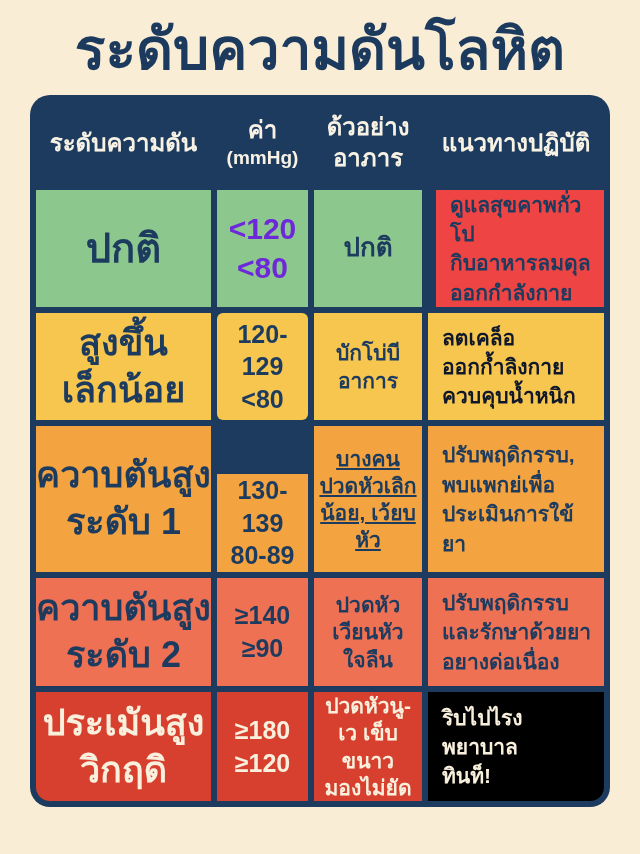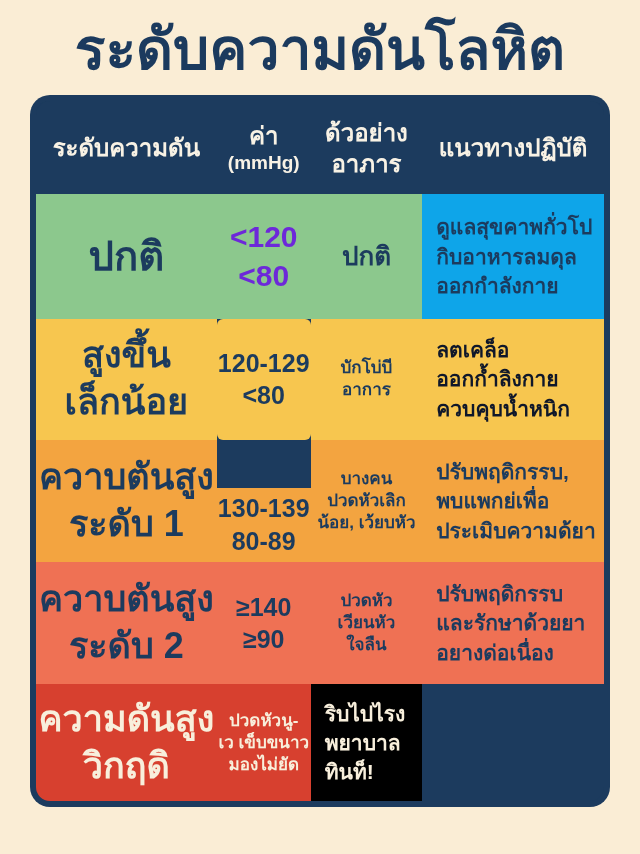--- a/index.html
+++ b/index.html
@@ -31,20 +31,21 @@
     height:100%;
     border-radius:14px;
     overflow:hidden;
   }
   .grid {
     width:100%;
     height:100%;
     display:grid;
     grid-template-columns:175fr 91fr 108fr 176fr;
     grid-template-rows:89fr 119fr 116fr 117fr 117fr 112fr;
+    gap:6px;
     background:#1C3B5E;
   }
   .cell {
     display:flex;
     flex-direction:column;
     align-items:center;
     justify-content:center;
     text-align:center;
     white-space:pre-line;
     font-weight:bold;
@@ -53,21 +54,21 @@
   .hcell {
     background:#1C3B5E;
     color:#F8F2E5;
     font-size:24px;
   }
   .hcell .sub { font-size:19px; font-weight:bold; }
   .level   { font-size:36px; line-height:1.3; }
   .level.big { font-size:40px; }
   .value   { font-size:25px; }
   .value.big { font-size:30px; }
-  .symptoms { font-size:17px; }
+  .symptoms { font-size:21px; }
   .symptoms.big { font-size:26px; }
   .action {
     font-size:21px;
     align-items:flex-start;
     text-align:left;
     padding:0 8px 0 14px;
     line-height:1.4;
   }
 </style>
 </head>
@@ -85,58 +86,60 @@
         <span class="sub">(mmHg)</span>
       </div>
       <div class="cell hcell">ด้วอย่าง
 อาภาร</div>
       <div class="cell hcell">แนวทางปฏิบัติ</div>
 
       <div class="cell level big" style="background: rgb(140, 200, 141); color: rgb(28, 59, 94);">ปกติ</div>
       <div class="cell value big" style="background: rgb(140, 200, 141); color: #6d28d9;">&lt;120
 &lt;80</div>
       <div class="cell symptoms big" style="background: rgb(140, 200, 141); color: rgb(28, 59, 94);">ปกติ</div>
-      <div class="cell action" style="background: #0ea5e9; color: rgb(28, 59, 94);">ดูแลสุขคาพกั่วโป
+      <div class="cell action" style="background: #ef4444; color: rgb(28, 59, 94); margin-left: 8px;">ดูแลสุขคาพกั่วโป
 กิบอาหารลมดุล
 ออกกำลังกาย</div>
 
       <div class="cell level" style="background: rgb(247, 198, 79); color: rgb(28, 59, 94);">สูงขึ้น
 เล็กน้อย</div>
       <div class="cell value" style="background: rgb(247, 198, 79); color: rgb(28, 59, 94); border-radius: 6px;">120-129
 &lt;80</div>
       <div class="cell symptoms" style="background: rgb(247, 198, 79); color: rgb(28, 59, 94);">บักโบ่บี
 อาการ</div>
       <div class="cell action" style="background: rgb(247, 198, 79); color: #0f172a;">ลตเคล็อ
 ออกก้ำลิงกาย
 ควบคุบน้ำหนิก</div>
 
       <div class="cell level" style="background: rgb(243, 164, 64); color: rgb(28, 59, 94);">ควาบตันสูง
 ระดับ 1</div>
       <div class="cell value" style="background: rgb(243, 164, 64); color: rgb(28, 59, 94); margin-top: 48px;">130-139
 80-89</div>
-      <div class="cell symptoms" style="background: rgb(243, 164, 64); color: rgb(28, 59, 94);">บางคน
+      <div class="cell symptoms" style="background: rgb(243, 164, 64); color: rgb(28, 59, 94); text-decoration: underline;">บางคน
 ปวดหัวเลิก
 น้อย, เว้ยบหัว</div>
       <div class="cell action" style="background: rgb(243, 164, 64); color: rgb(28, 59, 94);">ปรับพฤดิกรรบ,
 พบแพกย่เพื่อ
-ประเมิบความด้ยา</div>
+ประเมินการใข้ยา</div>
 
       <div class="cell level" style="background: rgb(239, 113, 84); color: rgb(28, 59, 94);">ควาบตันสูง
 ระดับ 2</div>
       <div class="cell value" style="background: rgb(239, 113, 84); color: rgb(28, 59, 94);">≥140
 ≥90</div>
       <div class="cell symptoms" style="background: rgb(239, 113, 84); color: rgb(28, 59, 94);">ปวดหัว
 เวียนหัว
 ใจลืน</div>
       <div class="cell action" style="background: rgb(239, 113, 84); color: rgb(28, 59, 94);">ปรับพฤดิกรรบ
 และรักษาด้วยยา
 อยางด่อเนื่อง</div>
 
-      <div class="cell level" style="background: rgb(215, 64, 47); color: rgb(248, 239, 220);">ความดันสูง
+      <div class="cell level" style="background: rgb(215, 64, 47); color: rgb(248, 239, 220);">ประเมันสูง
 วิกฤดิ</div>
+      <div class="cell value" style="background: rgb(215, 64, 47); color: rgb(248, 239, 220);">≥180
+≥120</div>
       <div class="cell symptoms" style="background: rgb(215, 64, 47); color: rgb(248, 239, 220);">ปวดหัวนู-
 เว เข็บขนาว
 มองไม่ยัด</div>
       <div class="cell action" style="background: #000000; color: rgb(248, 239, 220);">ริบไปไรงพยาบาล
 ทินท็!</div>
 
     </div>
   </div>
 </div>
 

